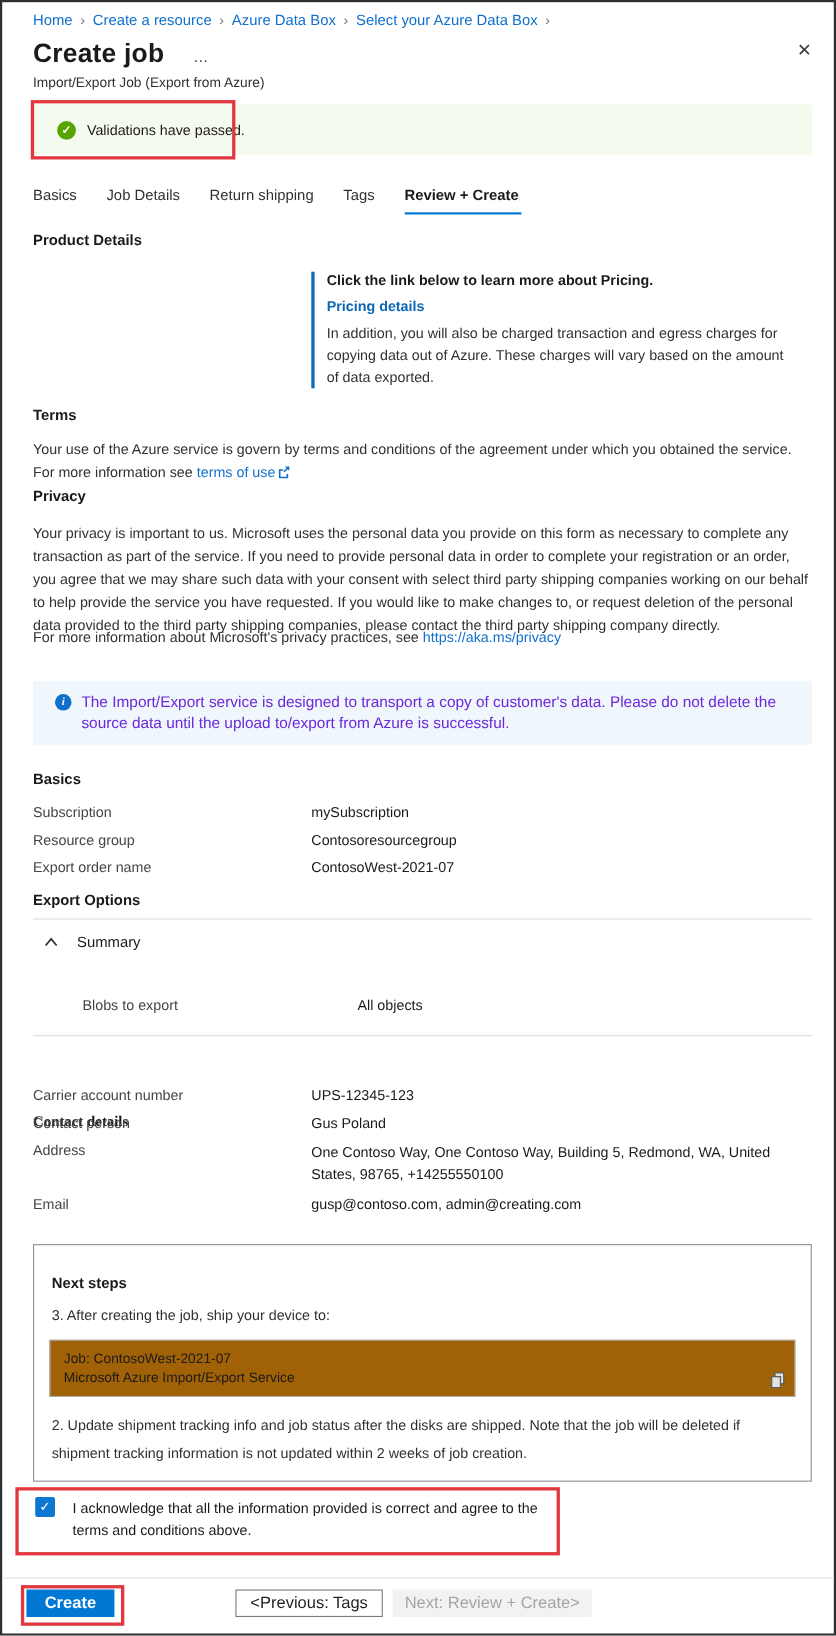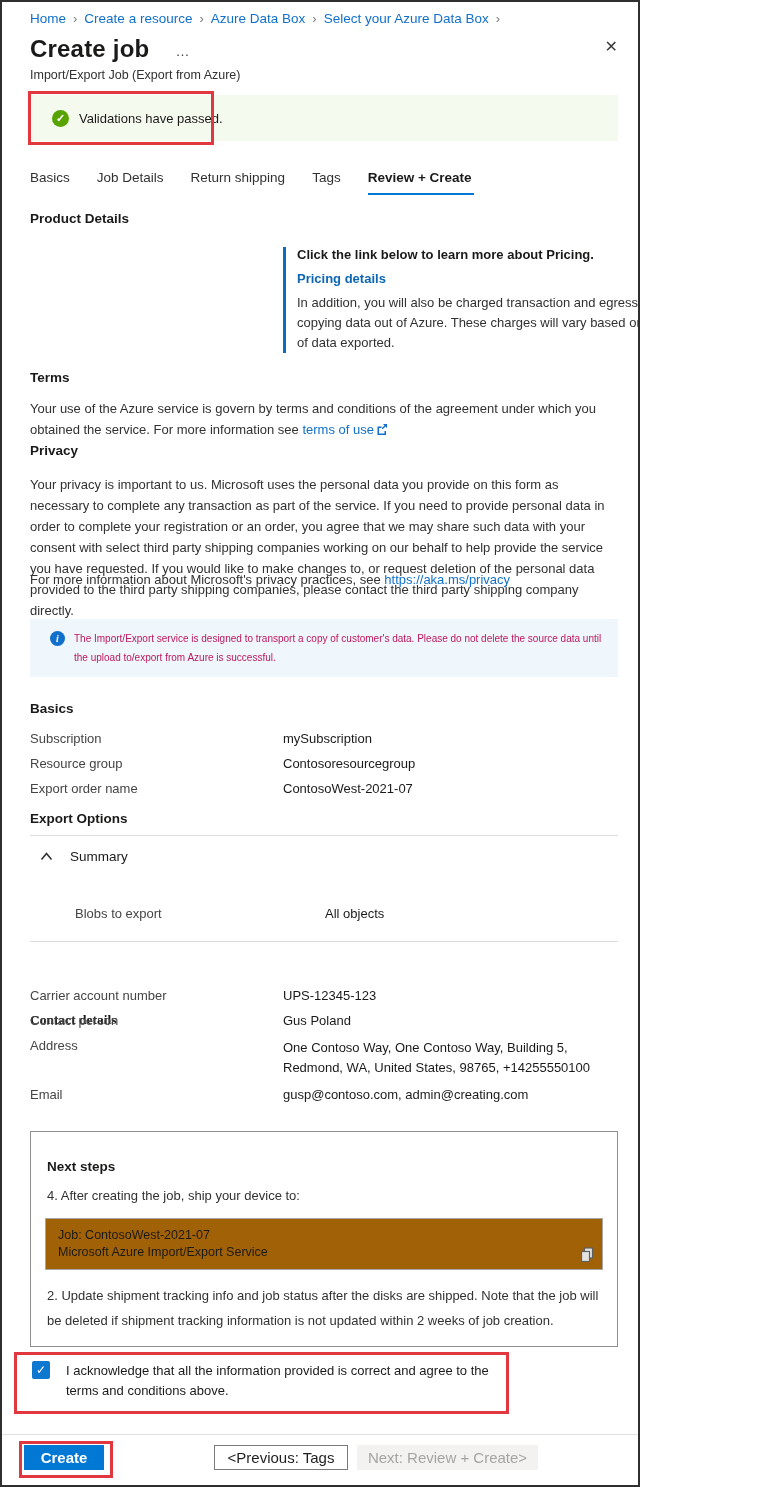--- a/index.html
+++ b/index.html
@@ -1,18 +1,18 @@
 <!DOCTYPE html>
 <html><head>
 <meta charset="utf-8">
 <style>
   html,body{margin:0;padding:0;background:#fff;}
   .page{
     position:relative;
-    width:640px;height:1487px;
+    width:760px;height:1487px;
     box-sizing:border-box;
     border:2px solid #2f2f2f;
     background:#fff;
     font-family:"Liberation Sans",sans-serif;
     font-size:13px;color:#323130;
     overflow:hidden;
   }
   .abs{position:absolute;left:28px;right:20px;}
 
   
@@ -55,21 +55,21 @@
   .ext-icon{margin-left:2px;vertical-align:-1px;}
 
   .h-privacy{top:441px;}
   .privacy-para{top:472px;line-height:21px;}
   .privacy-more{top:570px;}
 
   
   .info-banner{top:617px;background:#eff6fc;display:flex;align-items:flex-start;padding:10px 14px;box-sizing:border-box;}
   .info-circle{width:15px;height:15px;border-radius:50%;background:#1070ca;color:#fff;font-size:10px;font-weight:bold;
     display:flex;align-items:center;justify-content:center;margin:2px 9px 0 6px;flex:none;font-family:"Liberation Serif",serif;font-style:italic;}
-  .info-text{font-size:10px;line-height:19px;color:#be185d;}
+  .info-text{font-size:14px;line-height:19px;color:#6d28d9;}
 
   
   .h-basics{top:699px;}
   .rows{display:block;}
   .basics-rows{top:729px;}
   .row{display:flex;margin-bottom:9px;line-height:16px;}
   .row-label{width:253px;flex:none;color:#454545;}
   .row-value{color:#1b1a19;}
 
   .h-export{top:809px;}
@@ -216,21 +216,21 @@
       <div class="row-value addr-value">One Contoso Way, One Contoso Way, Building 5, Redmond, WA, United States, 98765, +14255550100</div>
     </div>
     <div class="row">
       <div class="row-label">Email</div>
       <div class="row-value">gusp@contoso.com, admin@creating.com</div>
     </div>
   </div>
 
   <div class="abs next-box">
     <div class="next-h">Next steps</div>
-    <div class="step1">4. After creating the job, ship your device to:</div>
+    <div class="step1">3. After creating the job, ship your device to:</div>
     <div class="ship-box">
       <div>Job: ContosoWest-2021-07</div>
       <div>Microsoft Azure Import/Export Service</div>
       <svg class="copy-icon" width="14" height="16" viewBox="0 0 14 16">
           <rect x="4.5" y="1" width="8" height="10" fill="#e3e2e1" stroke="#5f5f5f" stroke-width="1.2"></rect>
           <rect x="1.5" y="4.5" width="8" height="10" fill="#e3e2e1" stroke="#5f5f5f" stroke-width="1.2"></rect>
         </svg>
     </div>
     <div class="step2">2. Update shipment tracking info and job status after the disks are shipped. Note that the job will be deleted if shipment tracking information is not updated within 2 weeks of job creation.</div>
   </div>

